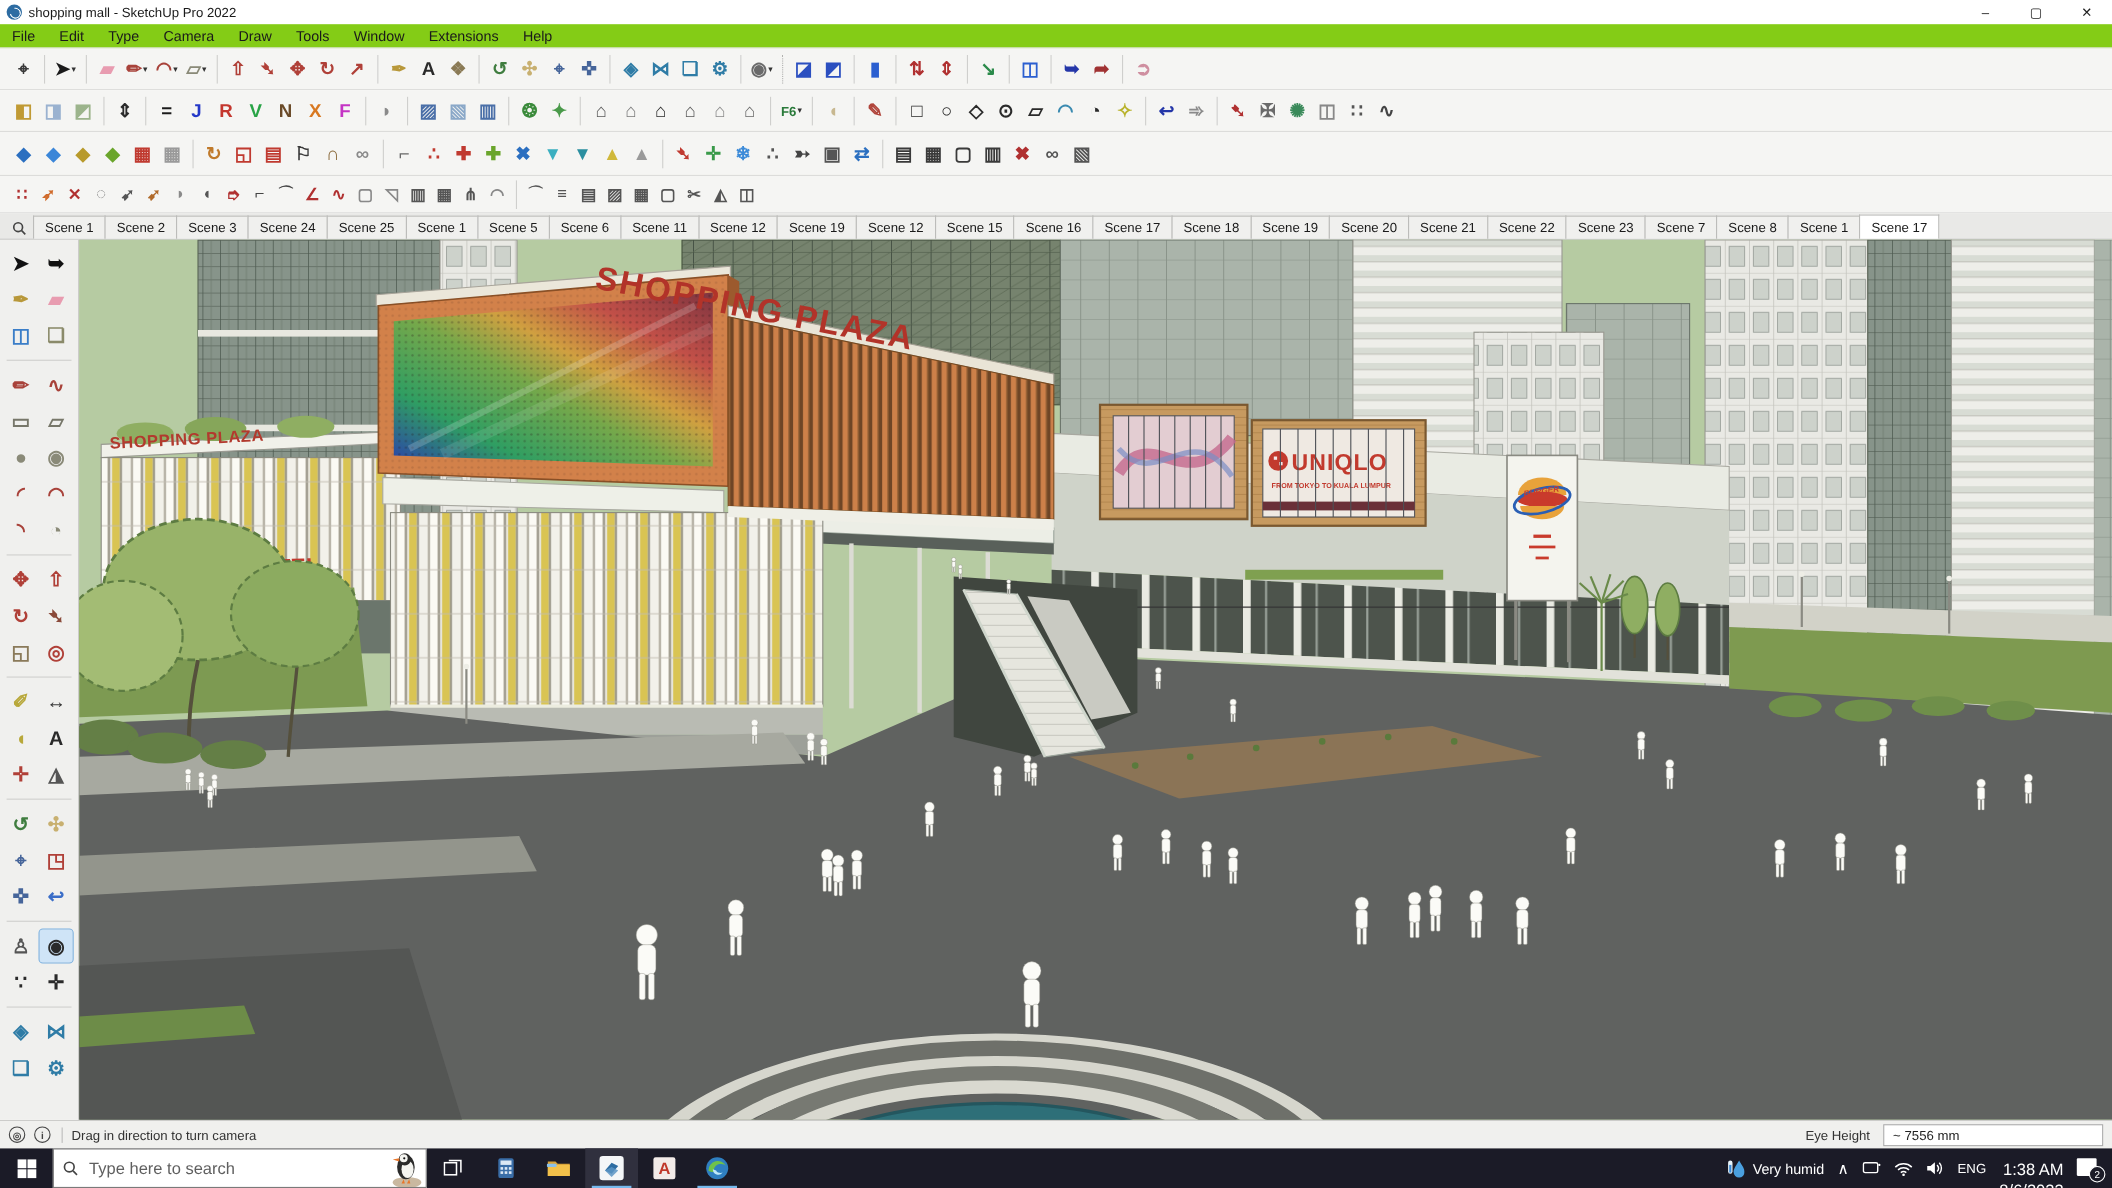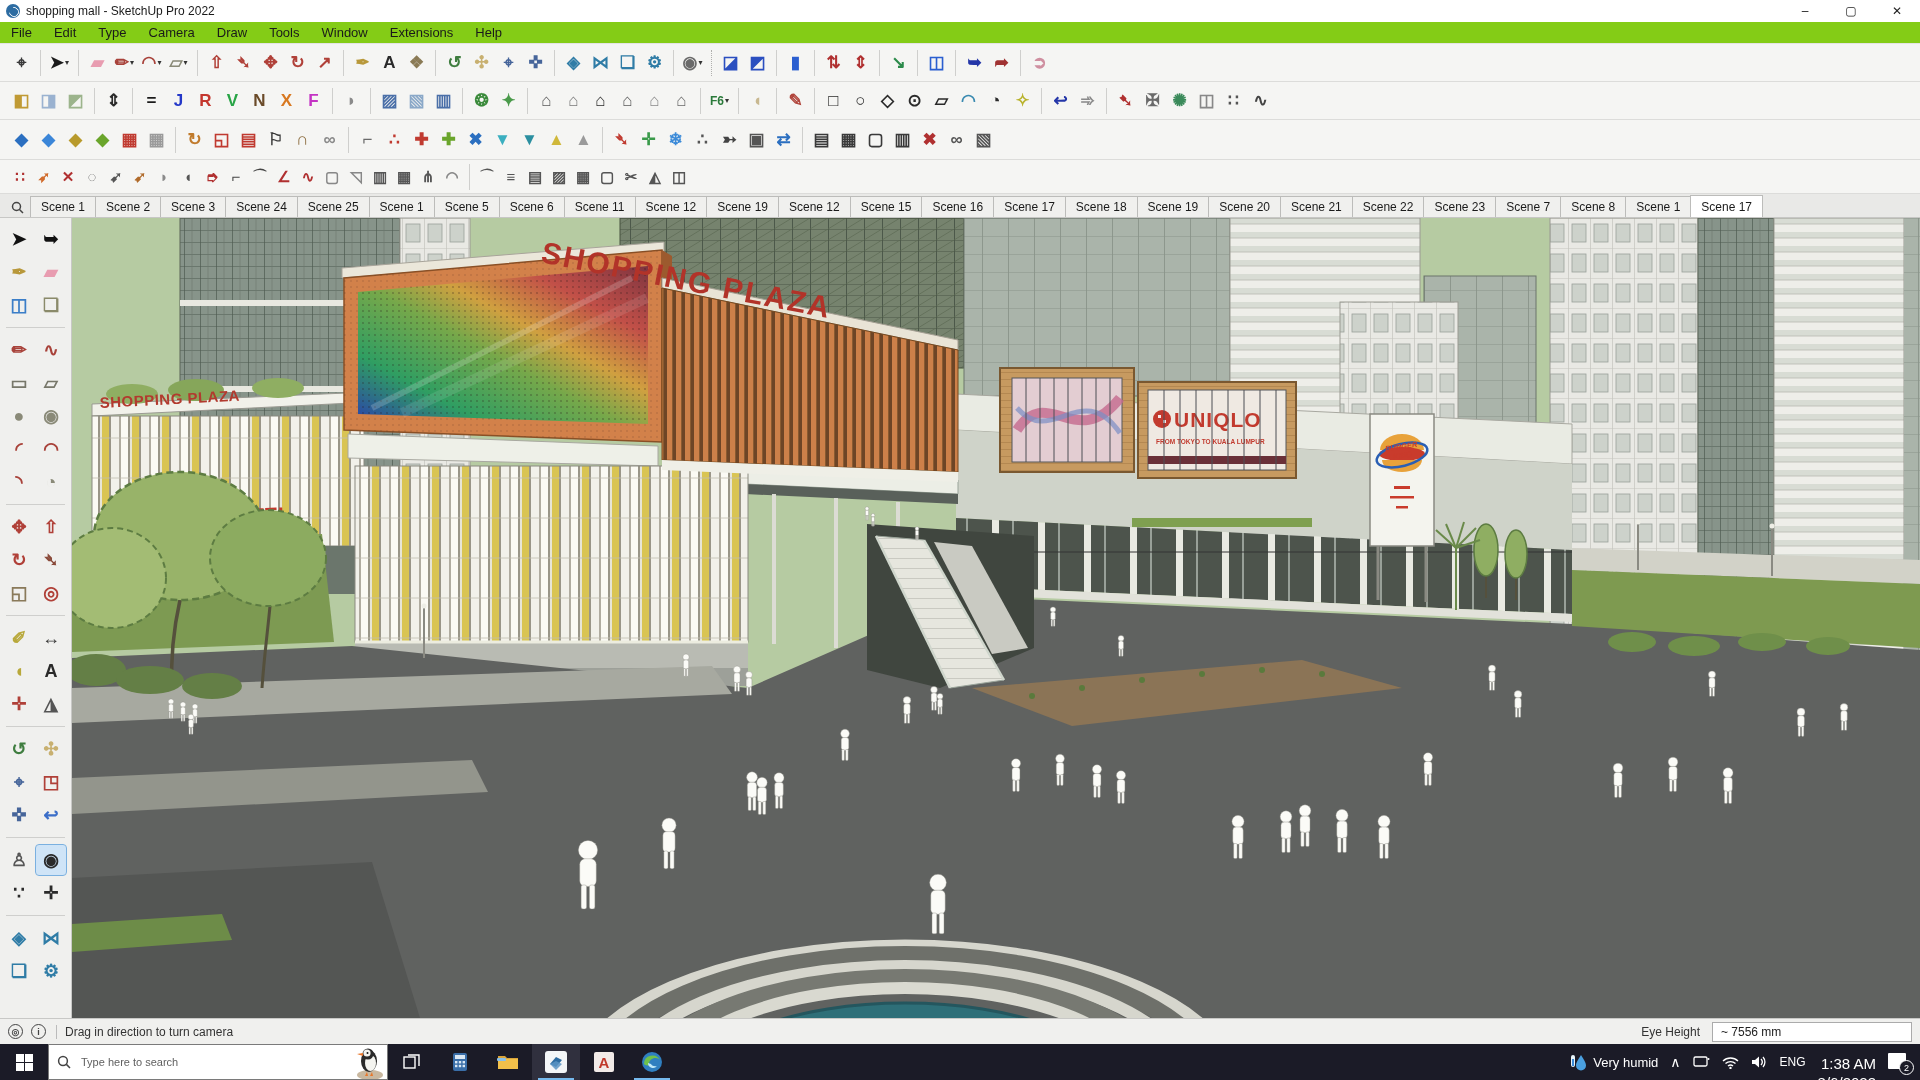--- a/index.html
+++ b/index.html
@@ -43,21 +43,21 @@
   .st-circle { width:15px; height:15px; border:1.4px solid #444; border-radius:50%; display:inline-flex; align-items:center; justify-content:center; font-size:9px; font-weight:bold; margin-right:8px; color:#444;}
   .st-div { width:1px; height:14px; background:#bbb; margin:0 8px 0 2px; }
   .eye-wrap{ margin-left:auto; display:flex; align-items:center; }
   .eye-input { width:200px; height:20px; background:#fff; border:1px solid #ababab; font-size:12px; color:#222; display:flex; align-items:center; padding-left:8px; margin-left:12px; }
 
   
   .taskbar { height:36px; background:#1b1b27; display:flex; align-items:stretch; color:#fff; }
   .tb-start { width:48px; display:flex; align-items:center; justify-content:center; }
   .win-logo { width:17px; height:17px; display:grid; grid-template-columns:8px 8px; grid-template-rows:8px 8px; gap:1px; }
   .win-logo div{ background:#fff; }
-  .tb-search { width:340px; background:#ffffff; display:flex; align-items:center; padding:0 8px; color:#5f5f5f; font-size:11px; border:1px solid #7a7a7a; position:relative;}
+  .tb-search { width:340px; background:#ffffff; display:flex; align-items:center; padding:0 8px; color:#5f5f5f; font-size:15px; border:1px solid #7a7a7a; position:relative;}
   .tb-search .mag { margin-right:10px; flex:none;}
   .tb-app { width:48px; display:flex; align-items:center; justify-content:center; position:relative; }
   .tb-app.active { background:#30303e; }
   .tb-app.active::after, .tb-app.underline::after { content:""; position:absolute; bottom:0; left:6px; right:6px; height:2px; background:#76b9ed; }
   .tb-right { margin-left:auto; display:flex; align-items:center; gap:12px; padding-right:10px; font-size:12px; }
   .tb-weather { display:flex; align-items:center; gap:7px; font-size:13px; }
   .tb-clock { text-align:right; font-size:15px; line-height:1.25;margin-top:24px; }
   .tb-notif { position:relative; width:22px; height:18px; }
   .tb-notif .pane { position:absolute; inset:0 4px 2px 0; background:#fff; border-radius:1px;}
   .tb-notif .badge { position:absolute; right:-4px; bottom:-4px; width:15px; height:15px; background:#1b1b27; border:1px solid #fff; border-radius:50%; color:#fff; font-size:9px; display:flex; align-items:center; justify-content:center;}

